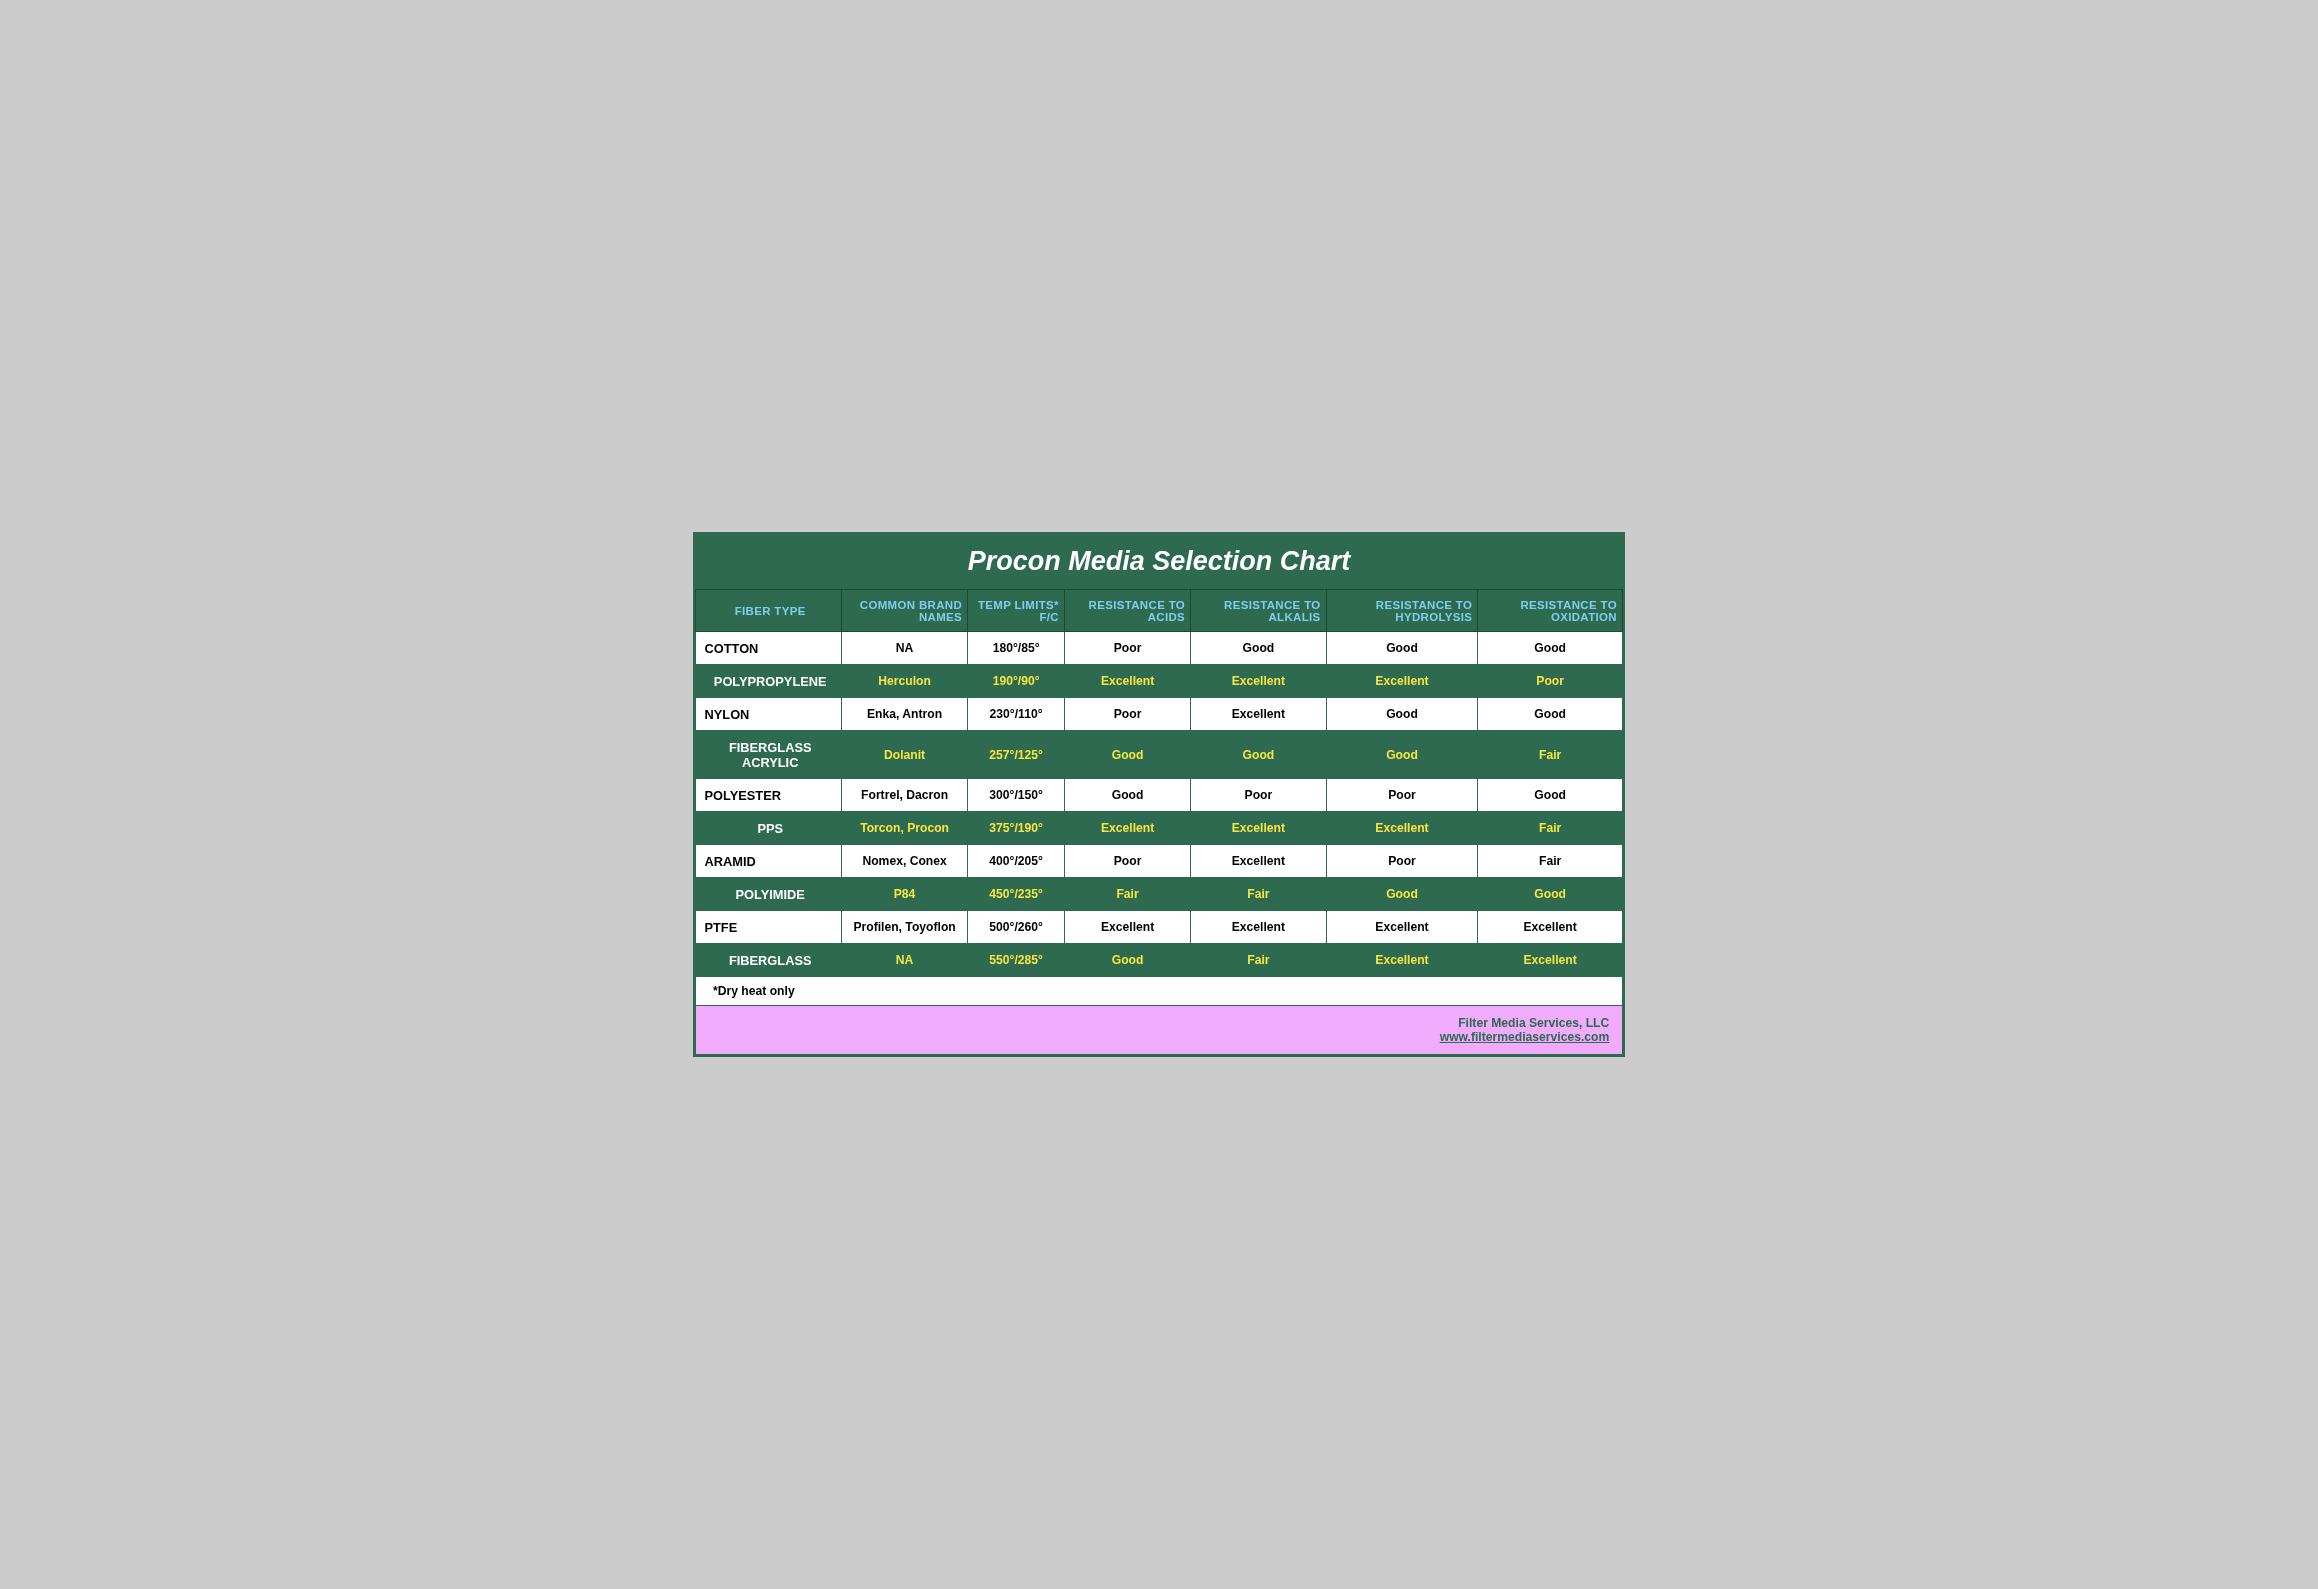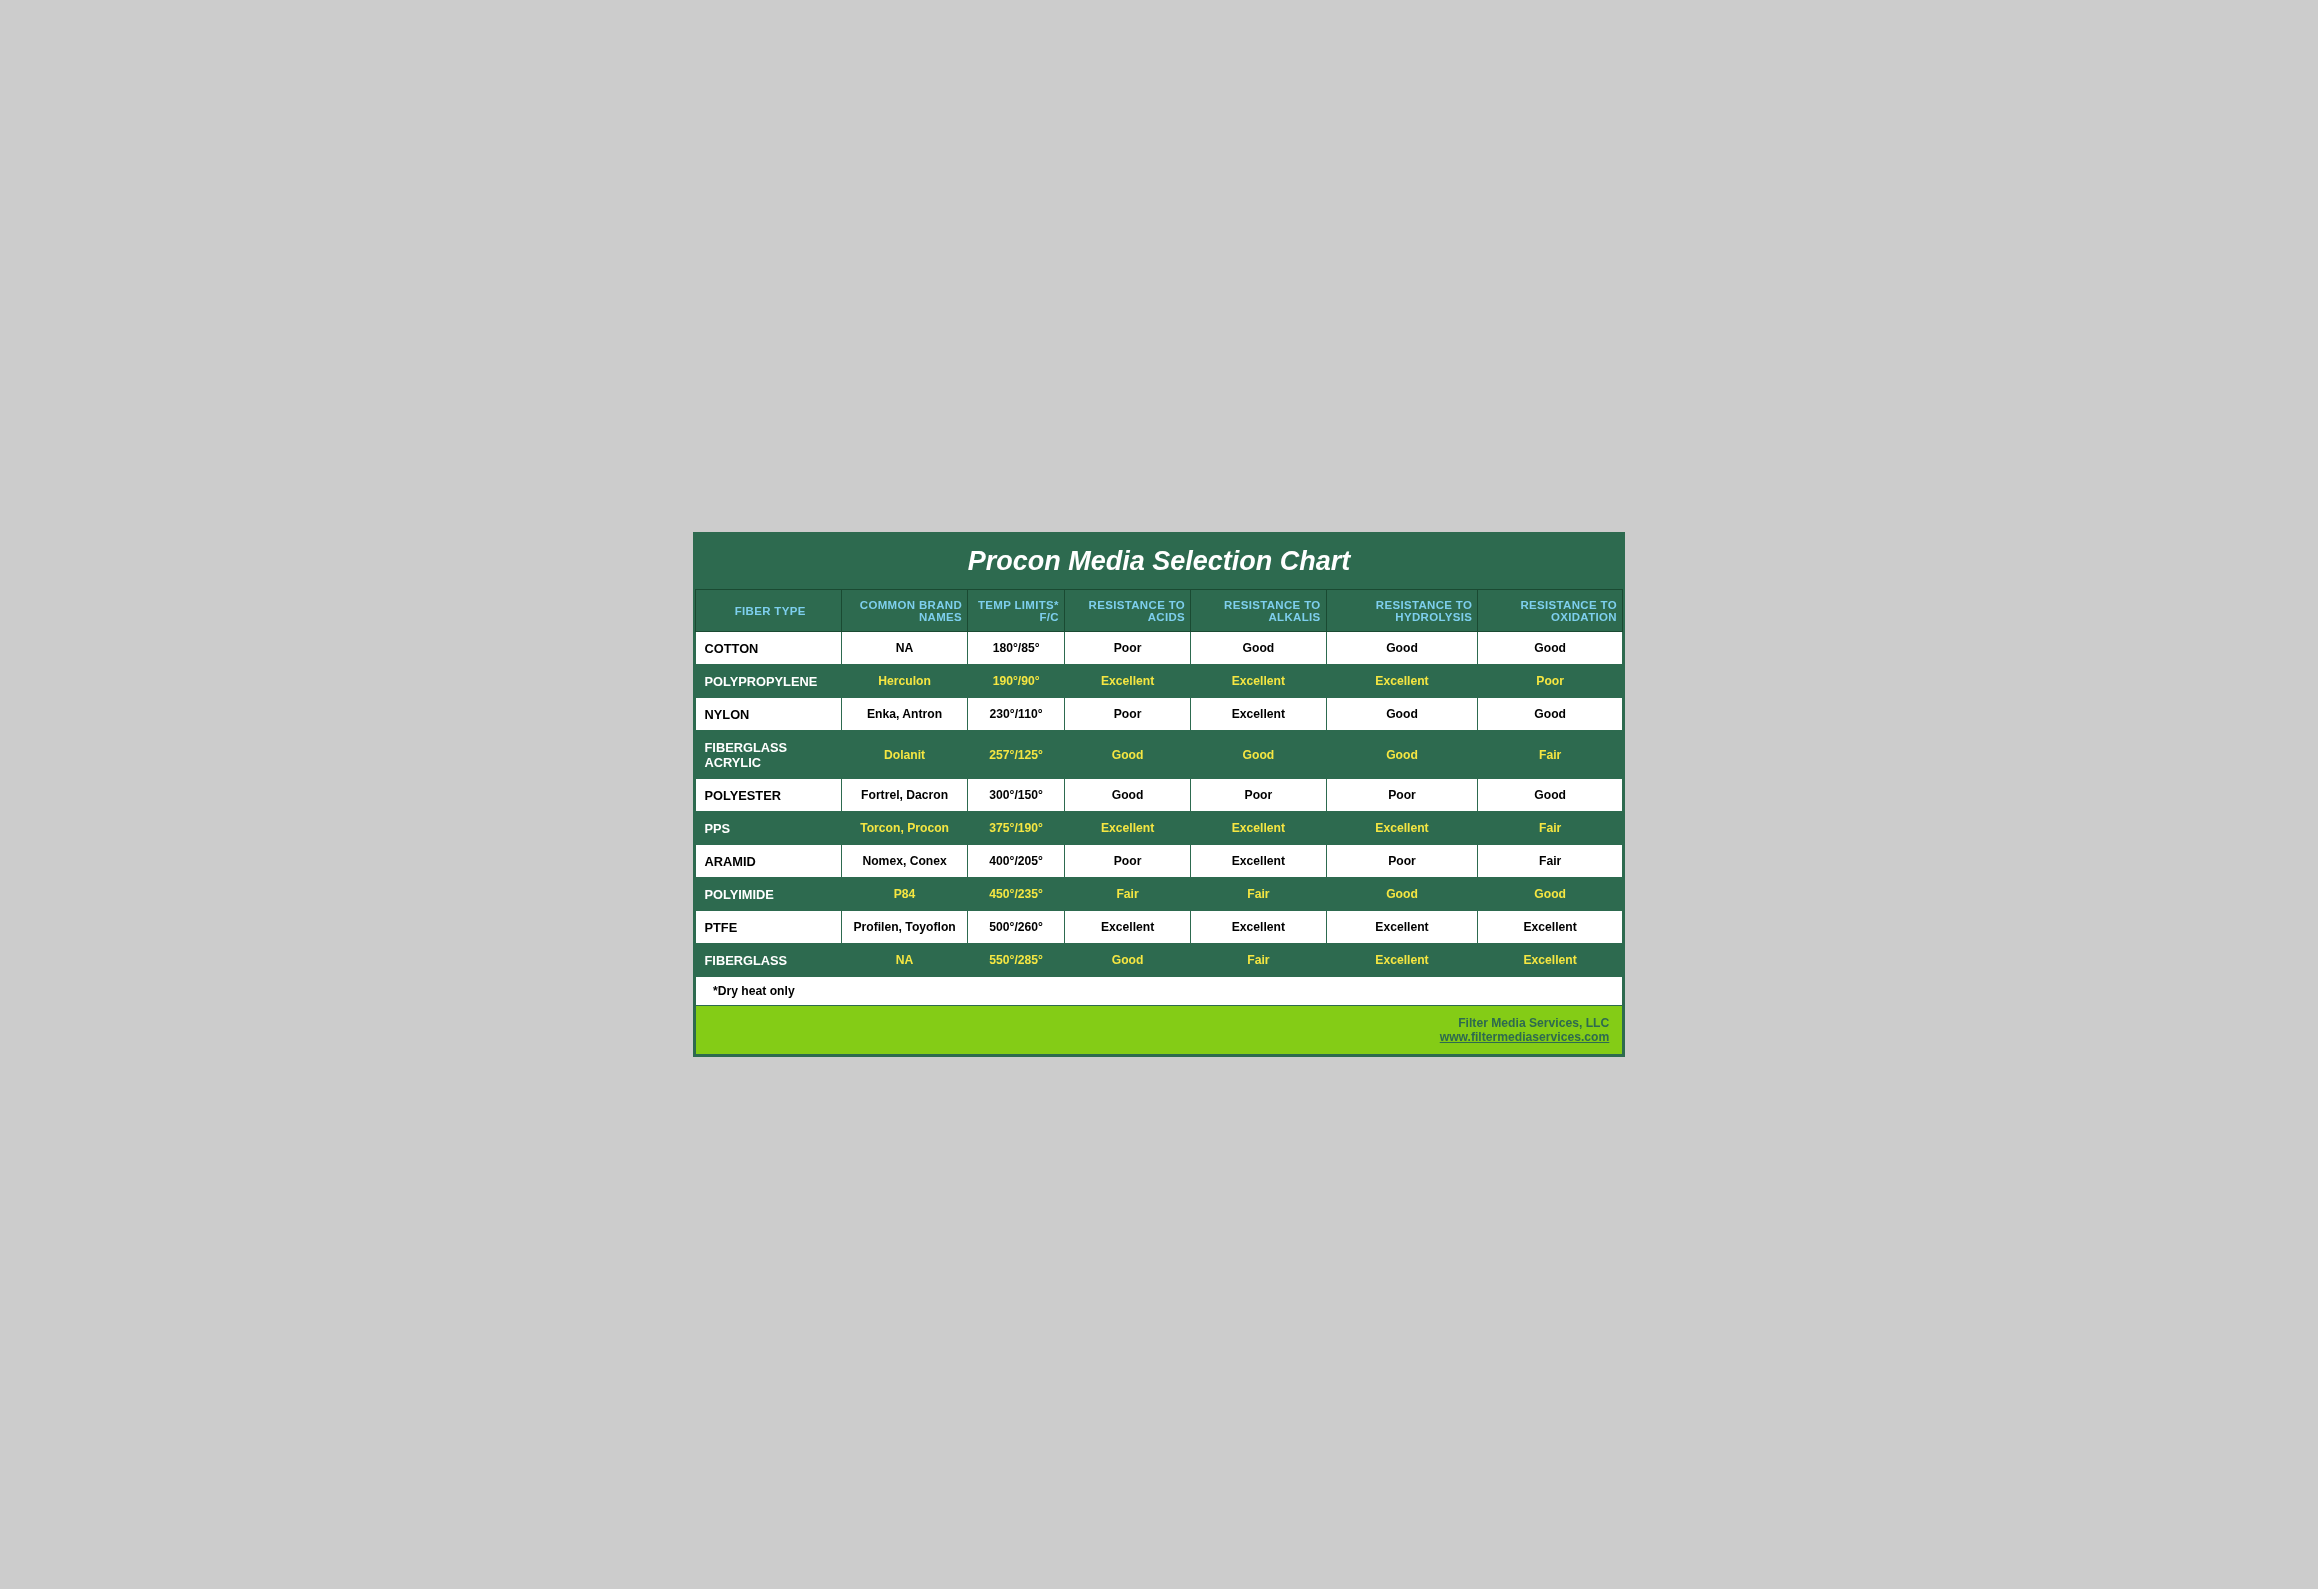--- a/index.html
+++ b/index.html
@@ -60,20 +60,21 @@
       vertical-align: middle;
     }
     tbody tr td:first-child {
       text-align: left;
       padding-left: 8.5px;
       font-weight: bold;
       font-size: 0.95em;
     }
     tbody tr.green-row td {
       color: #f5e642;
+      text-align: center;
     }
     tbody tr.green-row td:first-child {
       color: white;
     }
     .footer-row td {
       background: white;
       border: 1.7px solid #2d6a4f;
       text-align: right;
       padding: 8.5px 12.7px;
       color: #2d6a4f;
@@ -194,18 +195,18 @@
           <td>550°/285°</td>
           <td>Good</td>
           <td>Fair</td>
           <td>Excellent</td>
           <td>Excellent</td>
         </tr>
         <tr style="background: white; padding-left: 40px;">
           <td colspan="7" class="note-cell" style="border: 1.7px solid rgb(45, 106, 79); text-align: left; padding: 6.8px 17px; color: rgb(0, 0, 0); font-style: normal; font-weight: bold; font-size: 0.9em;">*Dry heat only</td>
         </tr>
         <tr class="footer-row">
-          <td colspan="7" style="border: 1.7px solid rgb(45, 106, 79); text-align: right; padding: 10.2px 12.7px; color: rgb(45, 106, 79); font-weight: bold; font-size: 0.9em; background: #84cc16;"><span>Filter Media Services, LLC</span><br><a style="color: rgb(45, 106, 79); text-decoration: underline;">www.filtermediaservices.com</a></td>
+          <td colspan="7" style="border: 1.7px solid rgb(45, 106, 79); text-align: right; padding: 10.2px 12.7px; color: rgb(45, 106, 79); font-weight: bold; font-size: 0.9em; background: #f0abfc;"><span>Filter Media Services, LLC</span><br><a style="color: rgb(45, 106, 79); text-decoration: underline;">www.filtermediaservices.com</a></td>
         </tr>
       </tbody>
   </table>
 </div>
 
 
 </body></html>

